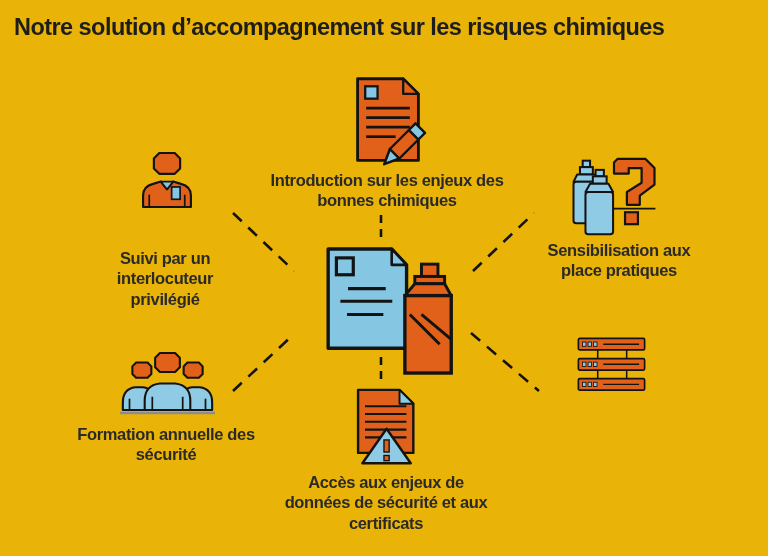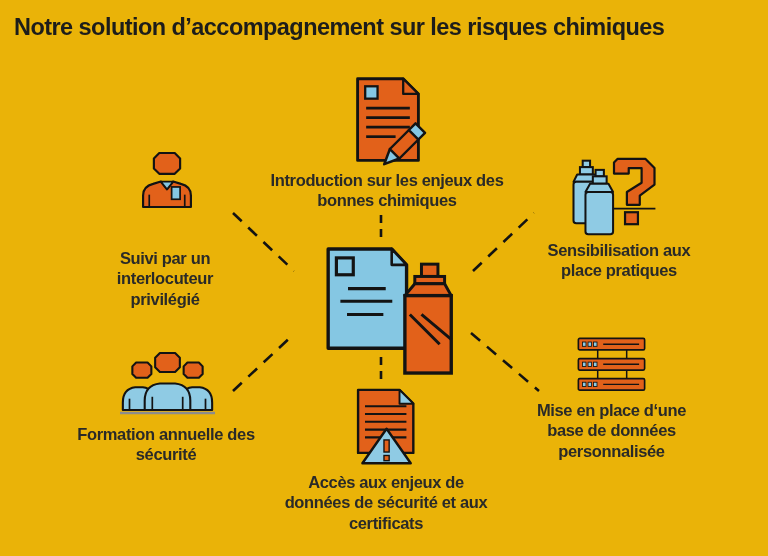--- a/index.html
+++ b/index.html
@@ -154,21 +154,20 @@
       </g>
       <g>
         <rect x="2" y="58" width="96" height="16" rx="2" fill="#E2611A" stroke="#131313" stroke-width="2.4"></rect>
         <rect x="8" y="63" width="5" height="6" fill="#8FCBE4" stroke="#131313" stroke-width="1.2"></rect>
         <rect x="16" y="63" width="5" height="6" fill="#8FCBE4" stroke="#131313" stroke-width="1.2"></rect>
         <rect x="24" y="63" width="5" height="6" fill="#8FCBE4" stroke="#131313" stroke-width="1.2"></rect>
         <line x1="38" y1="66" x2="90" y2="66" stroke="#131313" stroke-width="2"></line>
       </g>
     </svg>
   </div>
-  <div class="label" style="left:519px;top:400px;width:185px;">Mise en place d‘une base de données personnalisée</div>
 
   <div class="icon" style="left:346px;top:387px;width:82px;height:80px;">
     <svg viewBox="0 0 95 92">
       <g>
         <path d="M14,3 L62,3 L78,19 L78,76 L14,76 Z" fill="#E2611A" stroke="#131313" stroke-width="2.8" stroke-linejoin="round"></path>
         <path d="M62,3 L62,19 L78,19 Z" fill="#8FCBE4" stroke="#131313" stroke-width="2.2" stroke-linejoin="round"></path>
         <line x1="22" y1="22" x2="70" y2="22" stroke="#131313" stroke-width="2.4"></line>
         <line x1="22" y1="31" x2="70" y2="31" stroke="#131313" stroke-width="2.4"></line>
         <line x1="22" y1="40" x2="70" y2="40" stroke="#131313" stroke-width="2.4"></line>
         <line x1="22" y1="49" x2="70" y2="49" stroke="#131313" stroke-width="2.4"></line>

